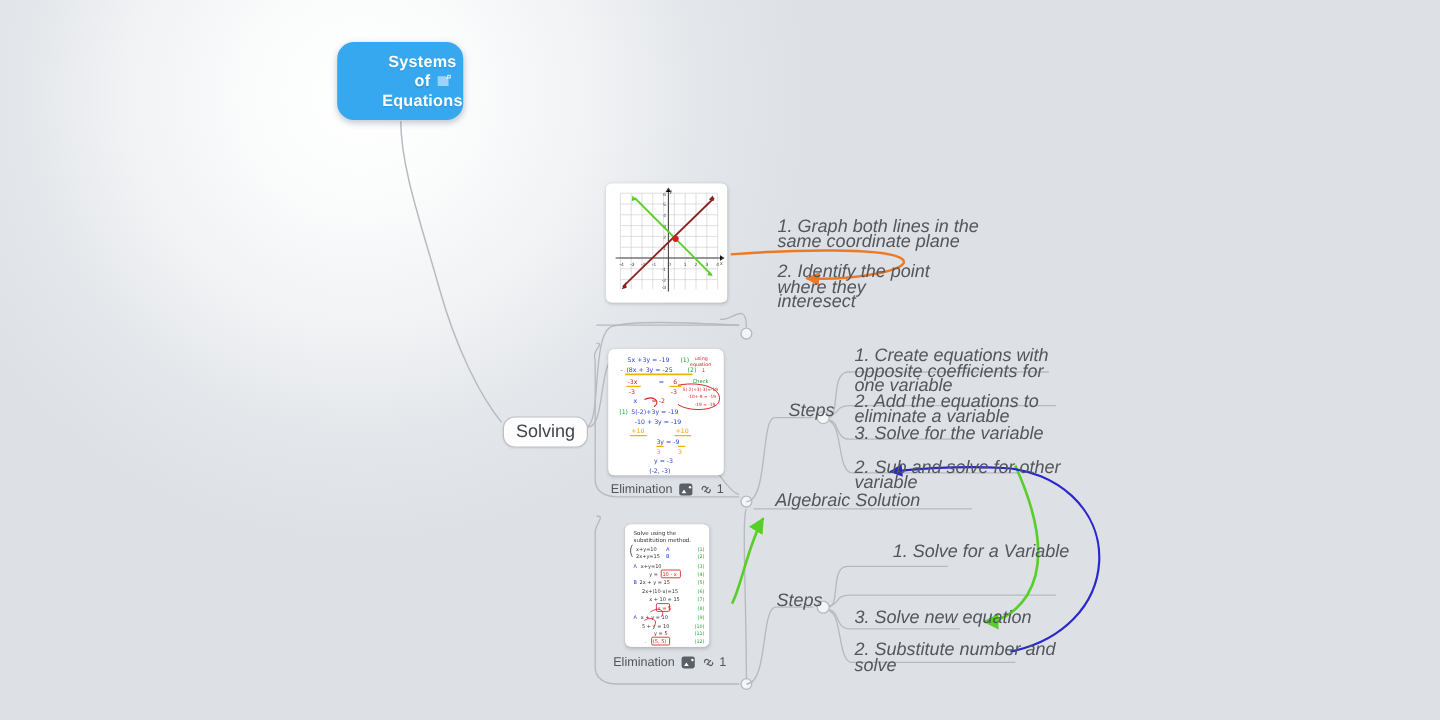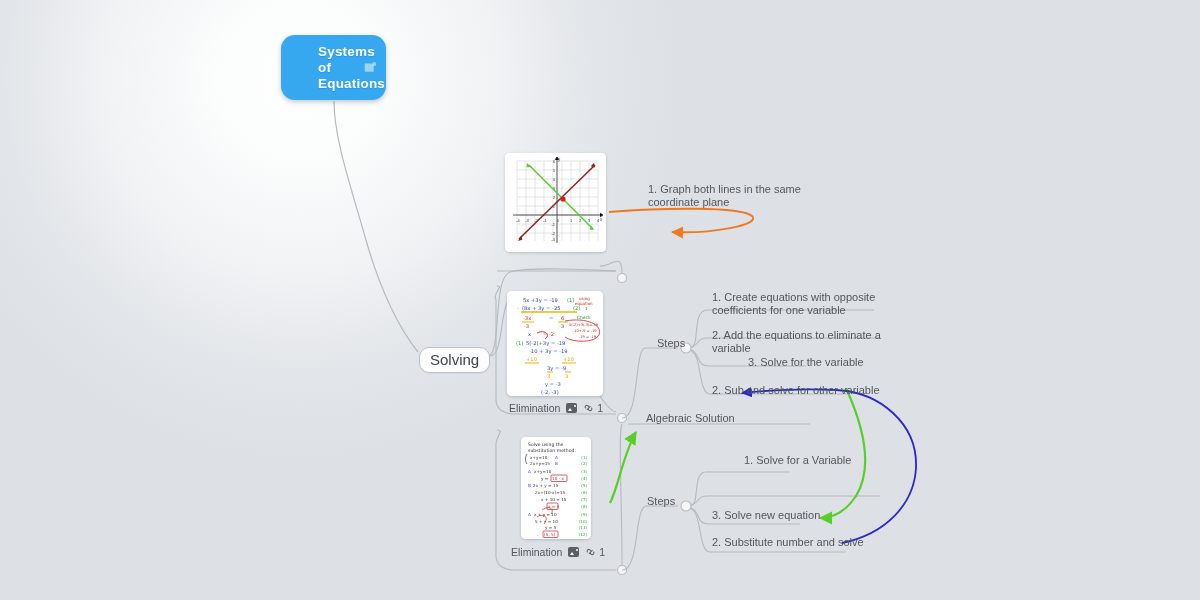--- a/index.html
+++ b/index.html
@@ -18,44 +18,45 @@
 
   
   .root-node{
     position:absolute;left:281px;top:35px;width:105px;height:65px;
     background:#36a8f0;border-radius:14px;
     box-shadow:0 2px 5px rgba(40,60,90,.28);
     display:flex;align-items:center;justify-content:center;
   }
   .root-label{
     color:#ffffff;font-size:13.5px;font-weight:bold;line-height:16px;
-    letter-spacing:.2px;
+    text-align:center;letter-spacing:.2px;
     text-shadow:0 1px 1px rgba(0,0,0,.12);
     padding-left:37px;
   }
   .root-note-icon{
     position:absolute;right:10px;top:27px;width:12px;height:12px;opacity:.92;
   }
 
   
   .pill{
     position:absolute;
     background:#fdfdfd;border:1px solid #bcc0c4;border-radius:10px;
     padding:3px 10px 4px 10px;
     font-size:15px;color:#40444a;
     box-shadow:0 1px 1px rgba(0,0,0,.05);
     white-space:nowrap;
   }
 
   
   .txt{
     position:absolute;
-    font-size:11px;color:#53575c;
+    font-size:15px;color:#53575c;
     line-height:12.5px;
     white-space:pre-line;
+    font-style:italic;
   }
 
   
   .img-card{
     position:absolute;
     background:#ffffff;border-radius:5px;
     box-shadow:0 1px 3px rgba(30,40,60,.22);
     overflow:hidden;
   }
   .node-meta{
@@ -219,20 +220,21 @@
       <path d="M13 88l4.3-1.3-1-4.5" fill="#8b2020"></path>
       <circle cx="58" cy="46" r="2.6" fill="#d02020"></circle>
     </svg>
   </div>
   <div class="node-meta" style="left:520px;top:259px;margin-top:41px;">
     <span class="nm-label">Graphing</span>
     <span class="icon-img"></span>
   </div>
 
   <div class="txt" style="left:648px;top:183px;width:172px;">1.  Graph both lines in the same coordinate plane</div>
+  <div class="txt" style="left:648px;top:221px;width:132px;">2.  Identify the point where they interesect</div>
 
   <div class="img-card" style="left:507px;top:291px;width:96px;height:105px;">
     <svg class="hw" viewBox="0 0 96 105">
       <rect width="96" height="105" fill="#ffffff"></rect>
       <g font-family="'DejaVu Sans',sans-serif" font-size="5.2">
         <text x="16" y="11" fill="#2a3fd0">5x +3y = -19</text>
         <text x="60" y="11" fill="#17a92e">(1)</text>
         <text x="10" y="19" fill="#cf1f1f">-</text>
         <text x="15" y="19" fill="#2a3fd0">(8x + 3y = -25</text>
         <text x="66" y="19" fill="#17a92e">(2)</text>
@@ -279,21 +281,21 @@
       <path d="M5 8.5L9.5 3.5" stroke="#5b6066" stroke-width="1.3" fill="none"></path>
       <path d="M3.2 6.4a2.2 2.2 0 013.1-3.1l1.3 1.3" stroke="#5b6066" stroke-width="1.3" fill="none"></path>
       <path d="M10.8 5.6a2.2 2.2 0 01-3.1 3.1L6.4 7.4" stroke="#5b6066" stroke-width="1.3" fill="none"></path>
     </svg>
     <span class="link-count">1</span>
   </div>
 
   <div class="txt" style="left:657px;top:337px;">Steps</div>
   <div class="txt" style="left:712px;top:291px;width:185px;">1.  Create equations with opposite coefficients for one variable</div>
   <div class="txt" style="left:712px;top:329px;width:190px;">2.  Add the equations to eliminate a variable</div>
-  <div class="txt" style="left:712px;top:356px;width:180px;margin-left:36px;">3.  Solve for the variable</div>
+  <div class="txt" style="left:712px;top:356px;width:180px;">3.  Solve for the variable</div>
   <div class="txt" style="left:712px;top:384px;width:180px;">2.  Sub and solve for other variable</div>
 
   <div class="txt" style="left:646px;top:412px;">Algebraic Solution</div>
 
   <div class="img-card" style="left:521px;top:437px;width:70px;height:102px;">
     <svg class="hw" viewBox="0 0 70 102">
       <rect width="70" height="102" fill="#ffffff"></rect>
       <g font-family="'DejaVu Sans',sans-serif" fill="#333">
         <text x="7" y="9" font-size="4.6">Solve using the</text>
         <text x="7" y="15" font-size="4.6">substitution method.</text>

